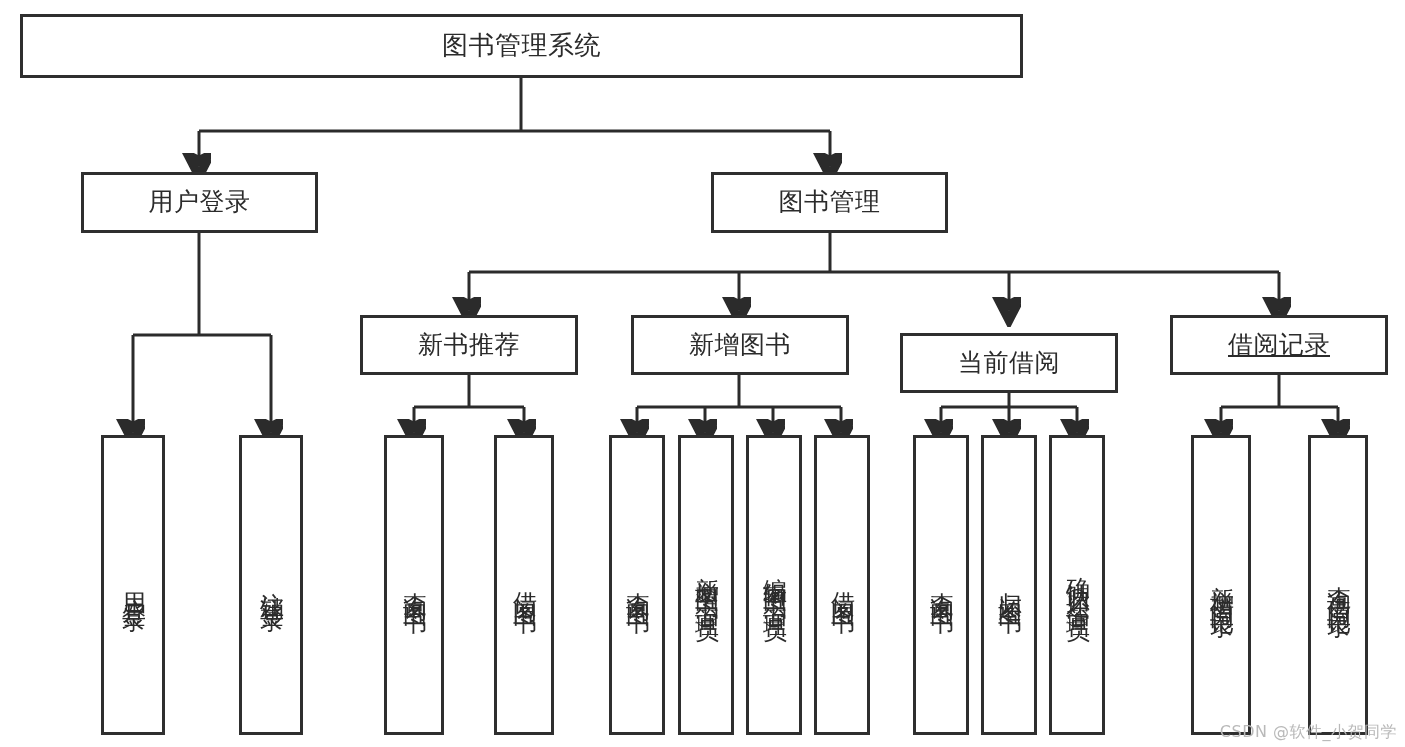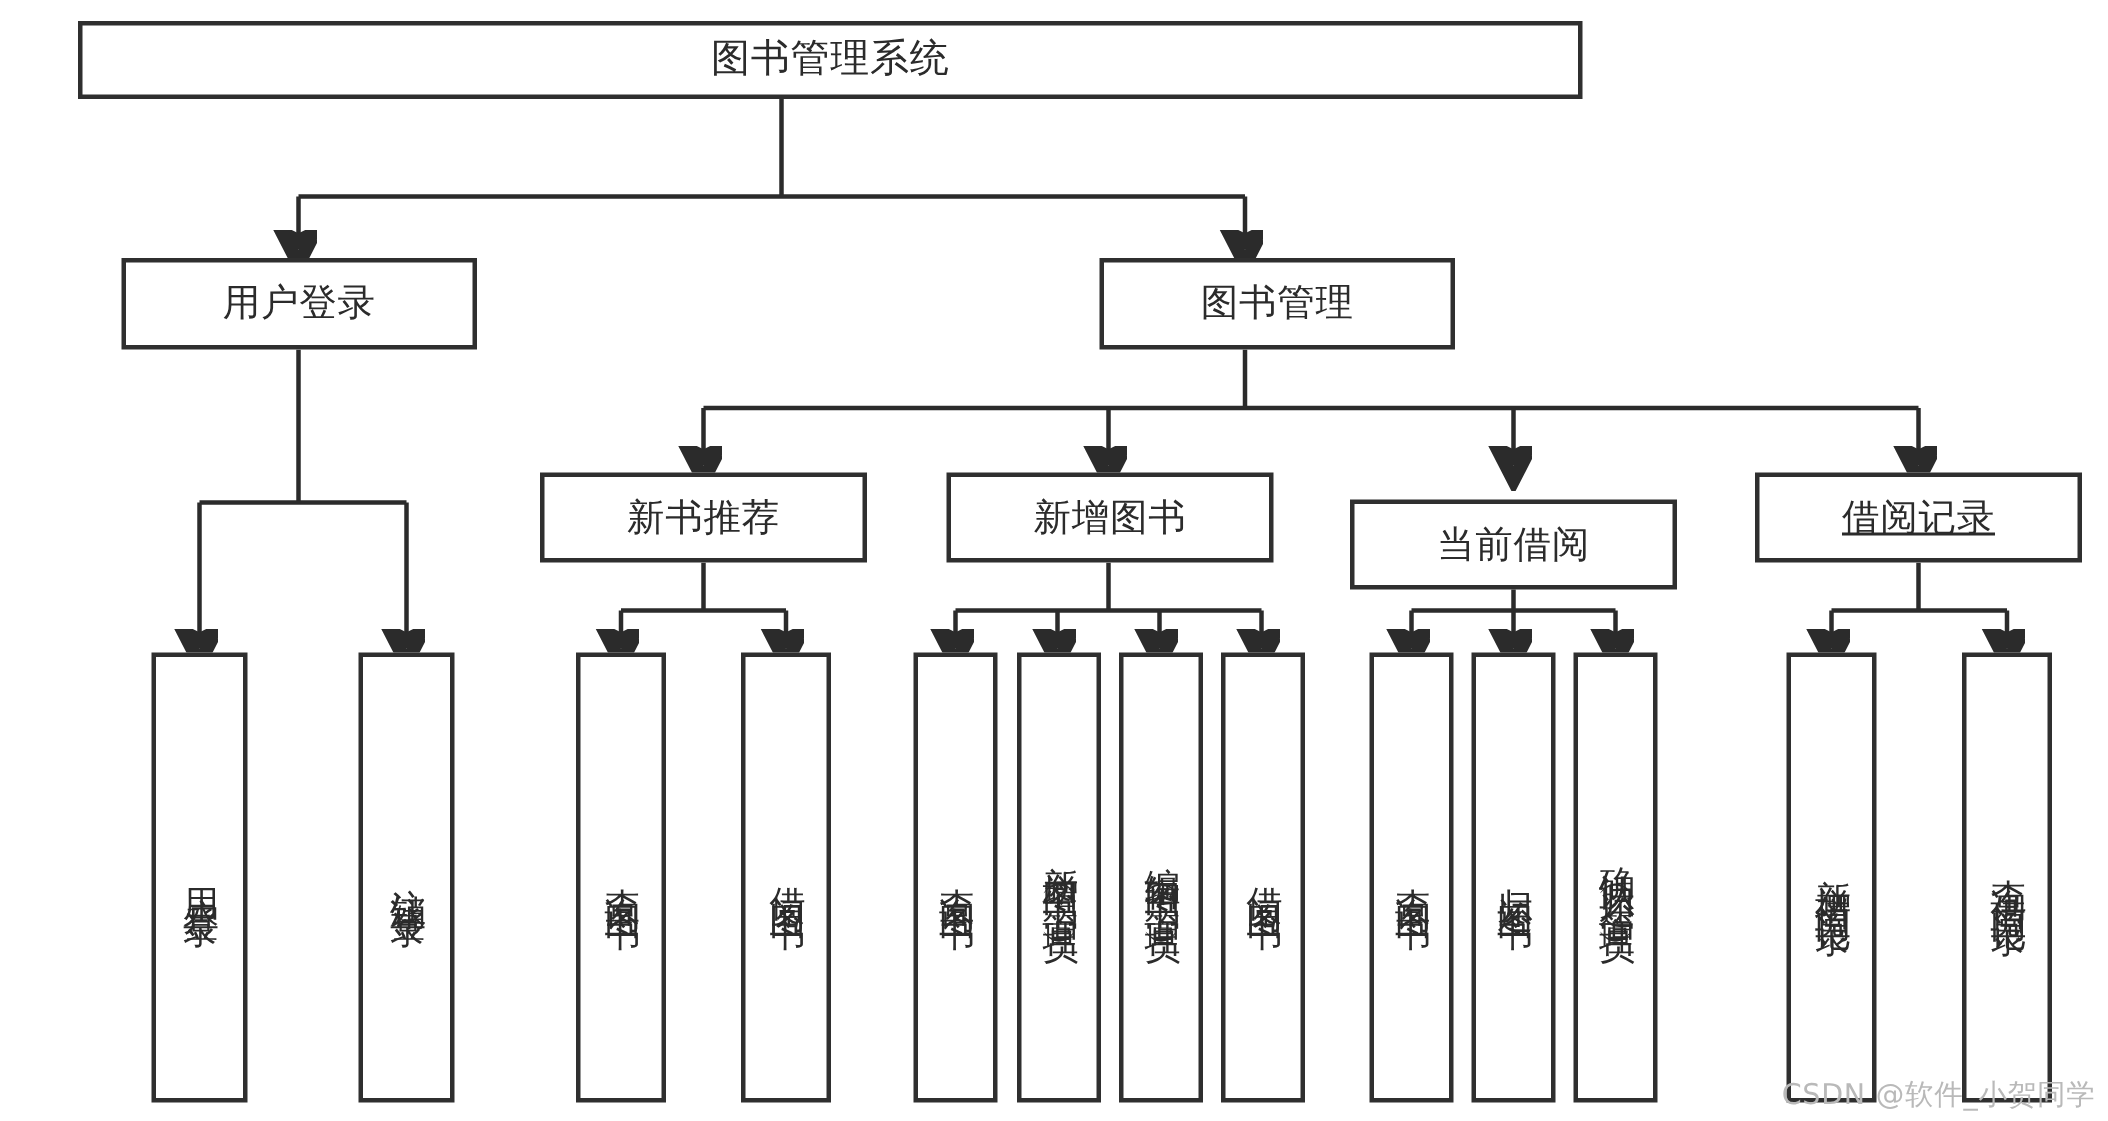--- a/index.html
+++ b/index.html
@@ -69,21 +69,21 @@
     font-size: 24px;
     line-height: 1.08;
     letter-spacing: 6px;
     white-space: nowrap;
   }
   
   #watermark {
     position: absolute;
     right: 8px;
     bottom: 4px;
-    font-size: 19px;
+    font-size: 16px;
     color: #b9b9b9;
     letter-spacing: 0.5px;
     white-space: nowrap;
   }
 </style>
 </head>
 <body>
 
 <div id="canvas">
 
@@ -128,29 +128,29 @@
     <line x1="941" y1="407" x2="941" y2="432" marker-end="url(#arrow)"></line>
     <line x1="1009" y1="407" x2="1009" y2="432" marker-end="url(#arrow)"></line>
     <line x1="1077" y1="407" x2="1077" y2="432" marker-end="url(#arrow)"></line>
 
     <line x1="1279" y1="375" x2="1279" y2="407"></line>
     <line x1="1221" y1="407" x2="1338" y2="407"></line>
     <line x1="1221" y1="407" x2="1221" y2="432" marker-end="url(#arrow)"></line>
     <line x1="1338" y1="407" x2="1338" y2="432" marker-end="url(#arrow)"></line>
   </svg>
 
-  <div class="node h root" style="left:20px; top:14px; width:1003px; height:52px;margin-left:32px;">
+  <div class="node h root" style="left:20px; top:14px; width:1003px; height:64px;">
     <span class="label">图书管理系统</span>
   </div>
 
   <div class="node h" style="left:81px; top:172px; width:237px; height:61px;">
     <span class="label">用户登录</span>
   </div>
 
-  <div class="node h" style="left:711px; top:172px; width:237px; height:61px;margin-left:22px;">
+  <div class="node h" style="left:711px; top:172px; width:237px; height:61px;">
     <span class="label">图书管理</span>
   </div>
 
   <div class="node h" style="left:360px; top:315px; width:218px; height:60px;">
     <span class="label">新书推荐</span>
   </div>
 
   <div class="node h" style="left:631px; top:315px; width:218px; height:60px;">
     <span class="label">新增图书</span>
   </div>

